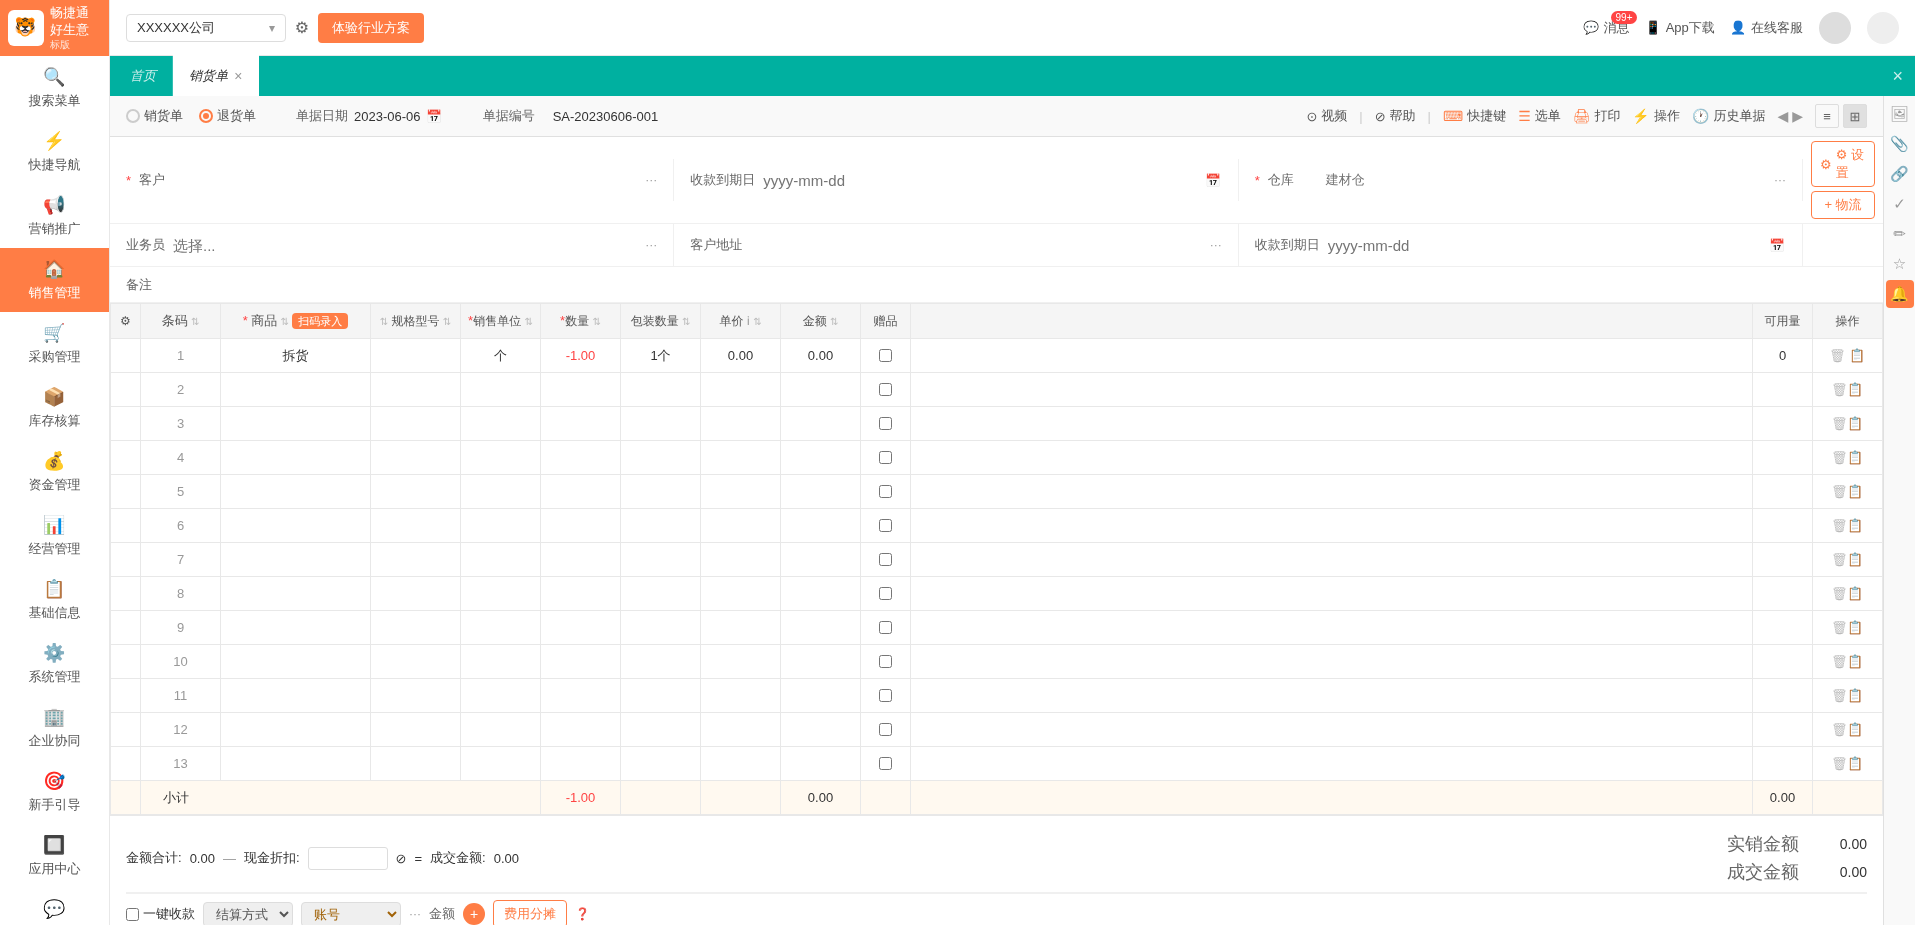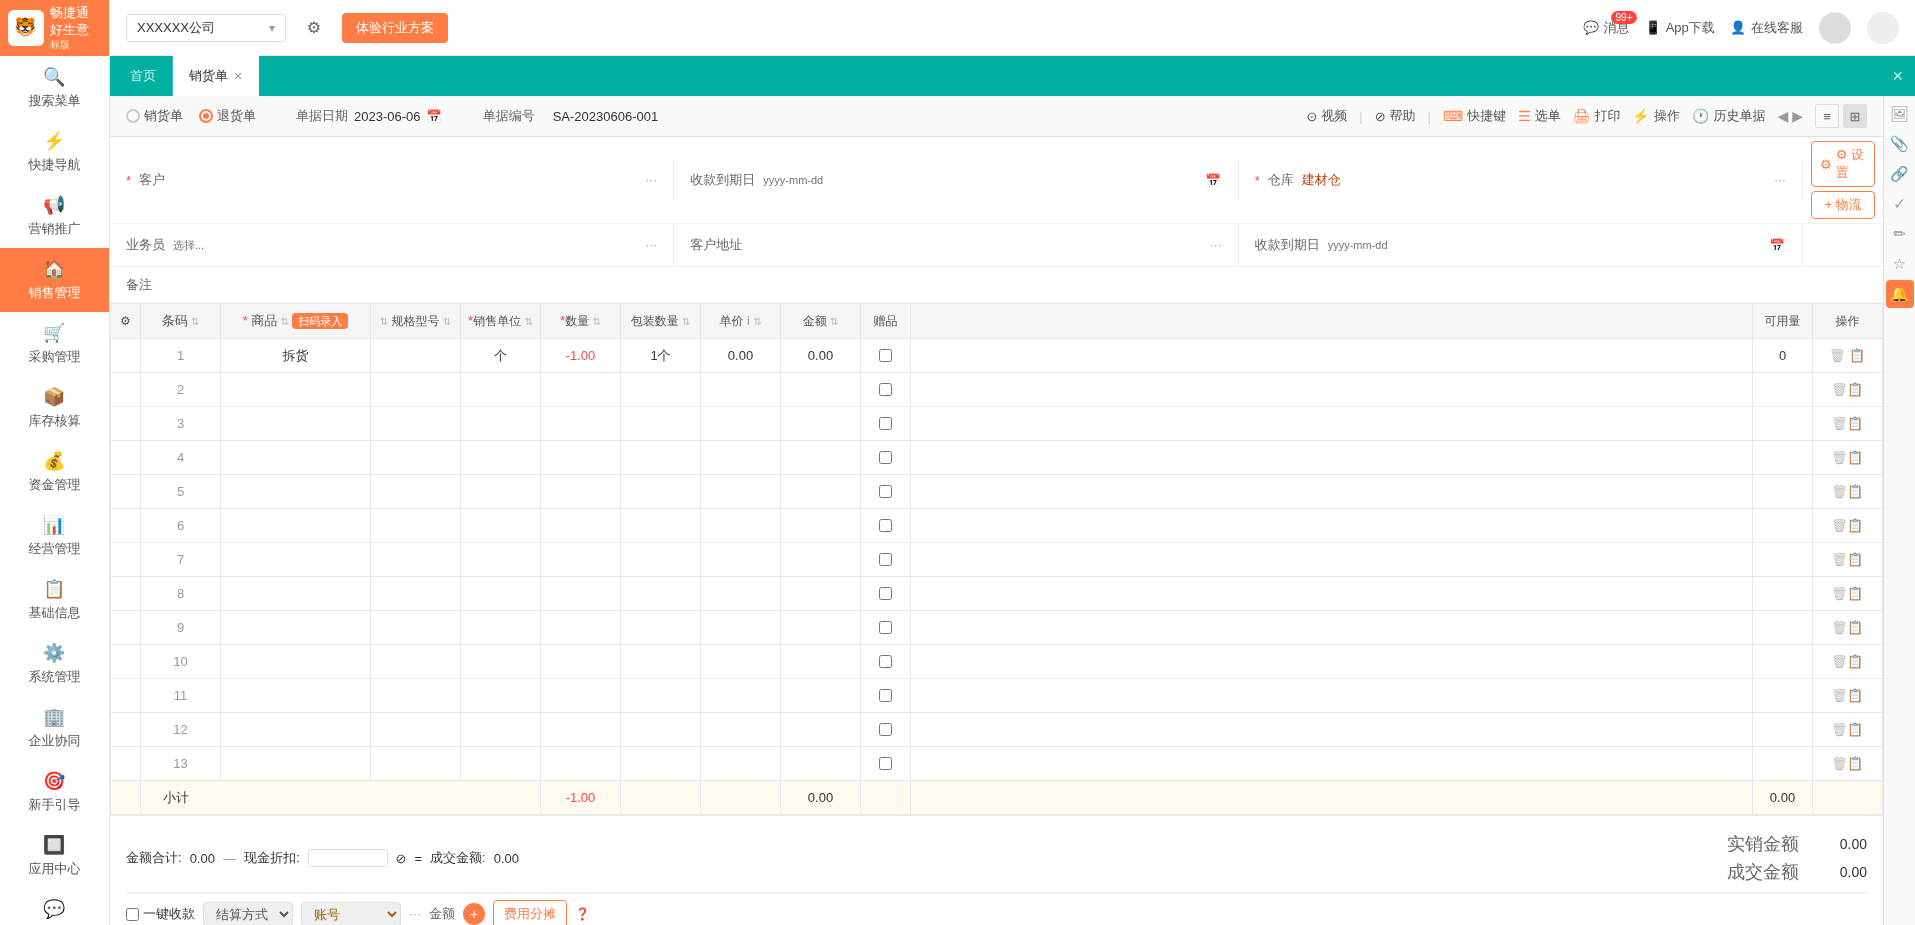--- a/index.html
+++ b/index.html
@@ -60,21 +60,20 @@
     }
 
     
     .top-header {
       height: 56px;
       background: white;
       display: flex;
       align-items: center;
       padding: 0 16px;
       border-bottom: 1px solid #e8e8e8;
-      gap: 12px;
     }
     .company-selector {
       display: flex;
       align-items: center;
       gap: 6px;
       border: 1px solid #ddd;
       border-radius: 4px;
       padding: 4px 10px;
       cursor: pointer;
       min-width: 160px;
@@ -143,20 +142,21 @@
     .tab {
       padding: 16px 16px;
       height: 57px;
       display: flex;
       align-items: center;
       cursor: pointer;
       color: rgba(255,255,255,0.8);
       font-size: 13px;
       gap: 6px;
       border-right: 1px solid rgba(255,255,255,0.2);
+      font-style: italic;
     }
     .tab:first-child { padding-left: 20px; }
     .tab.active {
       background: white;
       color: #333;
       border-radius: 4px 4px 0 0;
     }
     .tab-close { color: #999; font-size: 14px; cursor: pointer; }
     .tab-bar-right { margin-left: auto; display: flex; align-items: center; gap: 8px; padding-right: 12px; }
     .close-btn { color: rgba(255,255,255,0.8); font-size: 18px; cursor: pointer; }
@@ -266,21 +266,21 @@
       color: #666;
       white-space: nowrap;
       font-size: 13px;
     }
     .required { color: #ff4444; }
     .field-input {
       flex: 1;
       border: none;
       outline: none;
       color: #333;
-      font-size: 11px;
+      font-size: 15px;
     }
     .field-ellipsis { color: #999; cursor: pointer; font-size: 12px; }
     .form-actions-right {
       display: flex;
       flex-direction: column;
       gap: 4px;
       padding: 4px 8px;
       width: 80px;
     }
     .action-btn-small {
@@ -648,21 +648,21 @@
             <span class="field-ellipsis">···</span>
           </div>
           <div class="form-field" style="flex:1;">
             <span class="field-label">收款到期日</span>
             <input class="field-input" placeholder="yyyy-mm-dd" style="flex: 1 1 0%; color: rgb(187, 187, 187);">
             <span class="cal-icon">📅</span>
           </div>
           <div class="form-field" style="flex:1;">
             <span class="required">*</span>
             <span class="field-label">仓库</span>
-            <span style="color:#c2410c;flex:1;">建材仓</span>
+            <span style="color:#737373;flex:1;margin-left:24px;">建材仓</span>
             <span class="field-ellipsis">···</span>
           </div>
           <div class="form-actions-right">
             <div class="action-btn-small">
               <span>⚙</span>
               <span>⚙ 设置</span>
             </div>
             <div class="action-btn-small">
               <span>+ 物流</span>
             </div>

